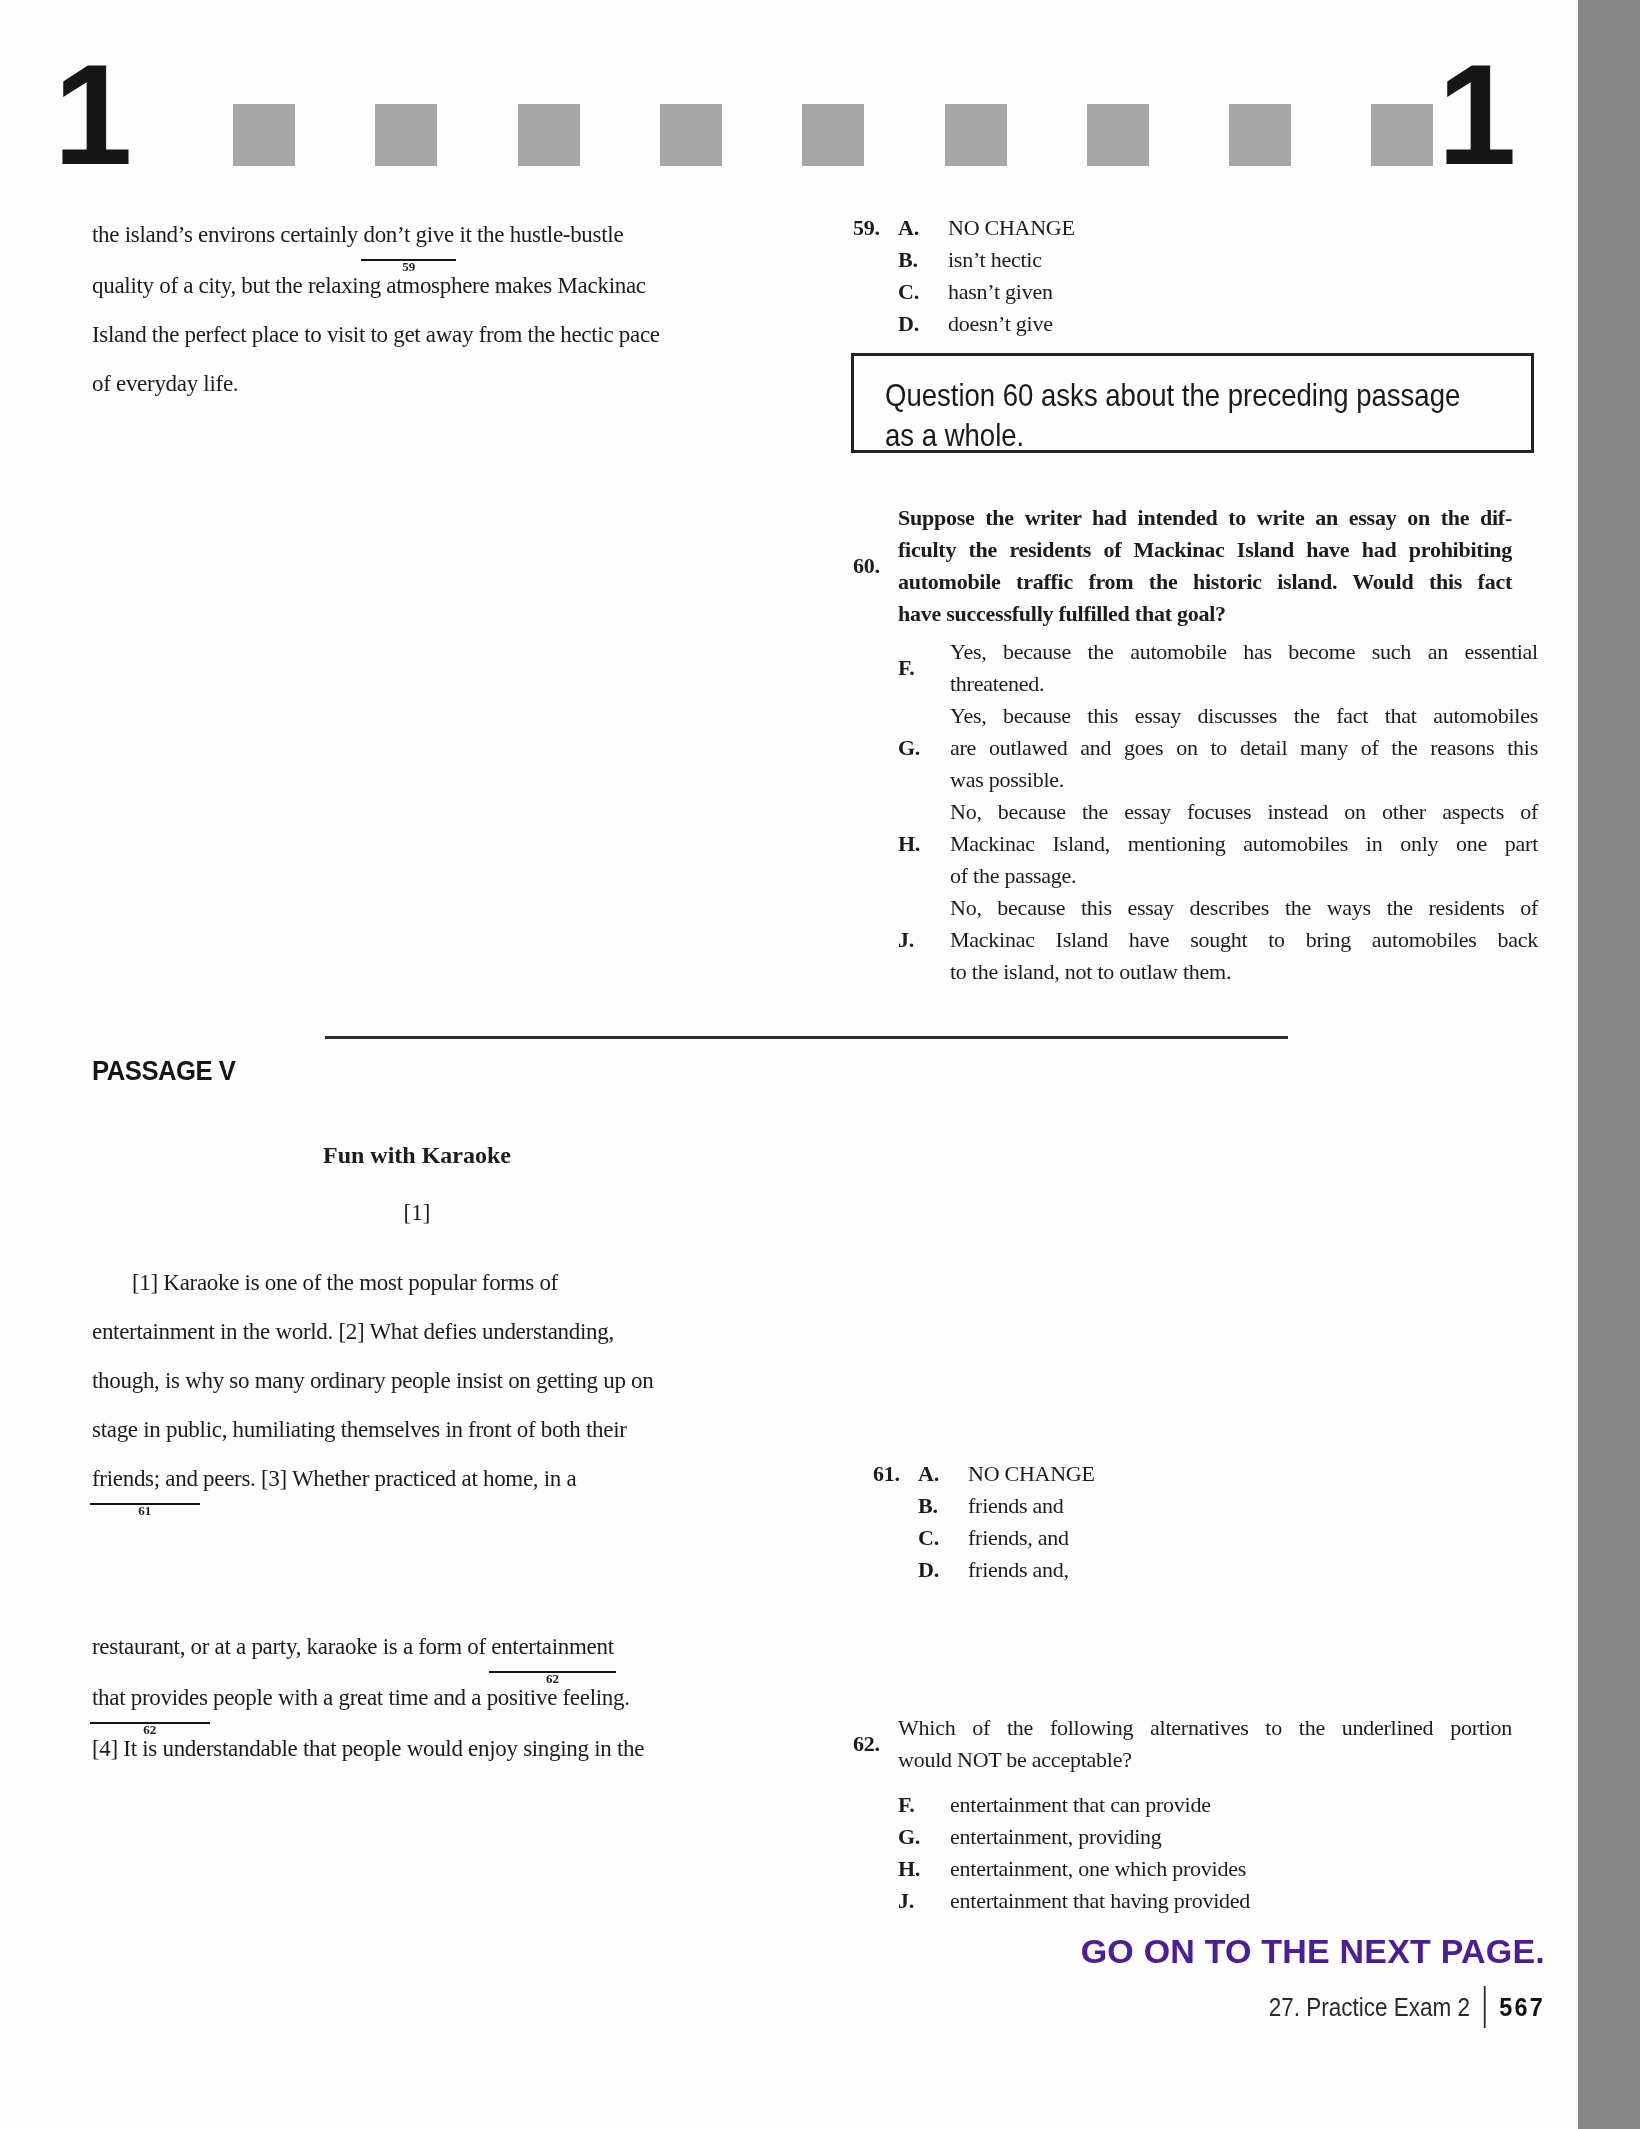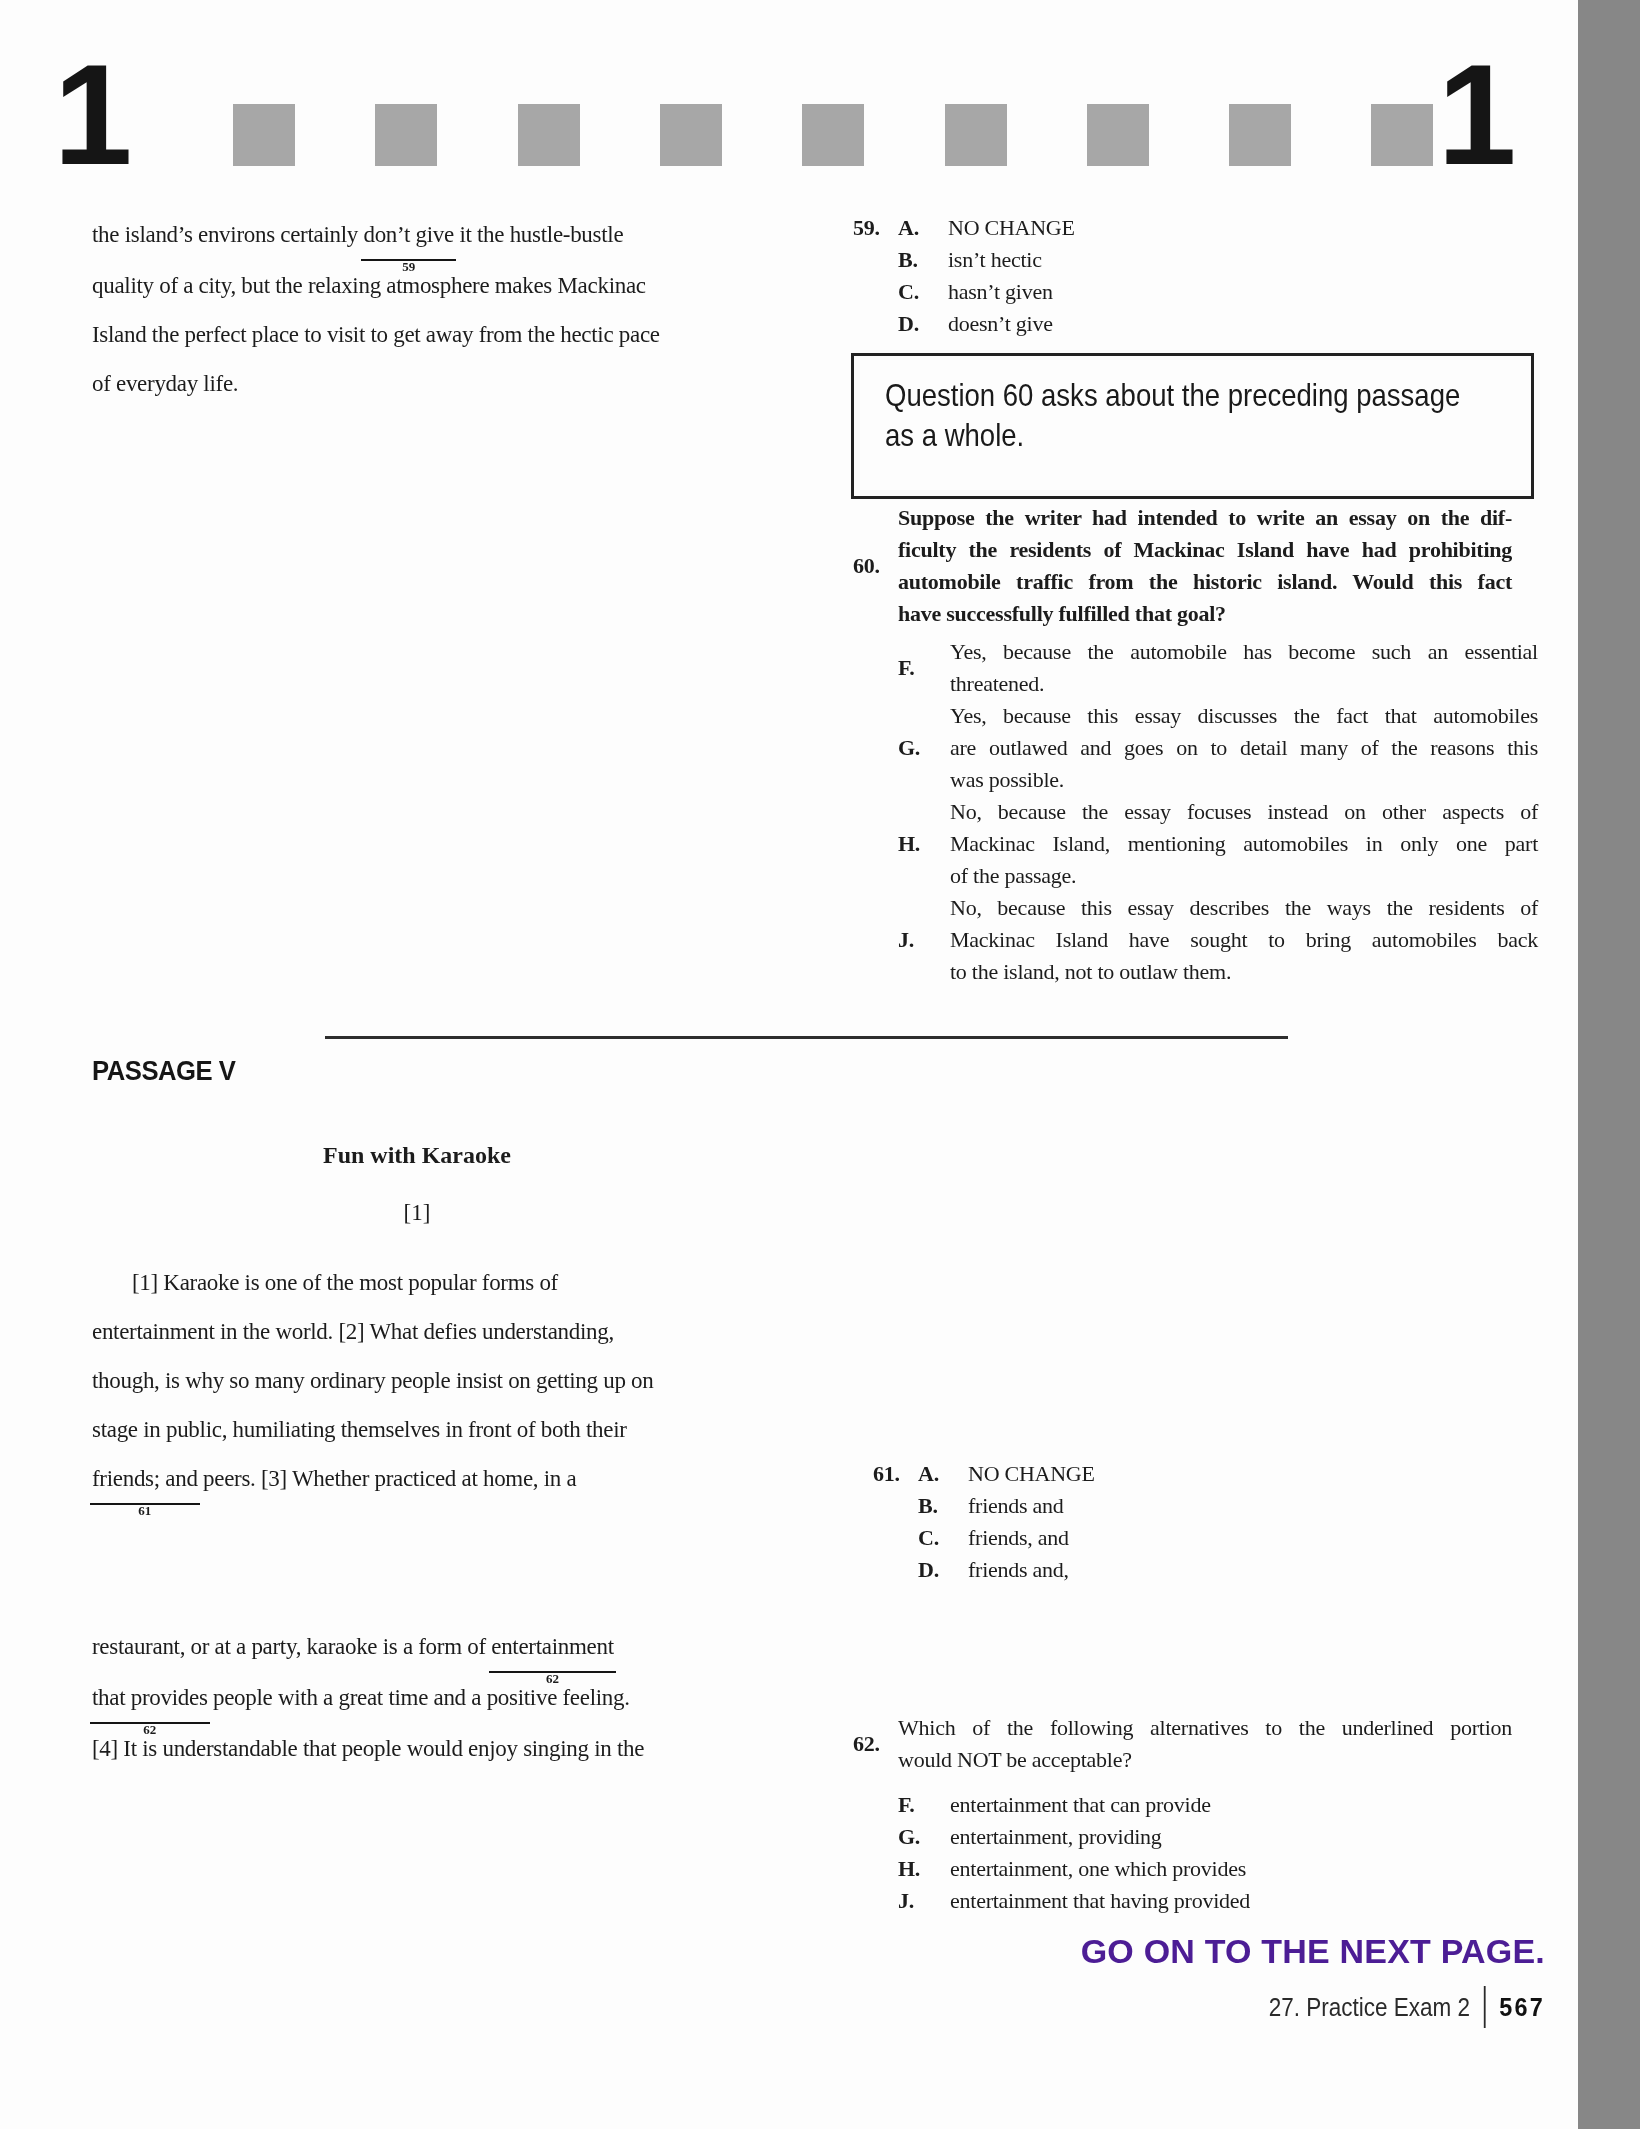--- a/index.html
+++ b/index.html
@@ -25,21 +25,21 @@
   .qletter.narrow{flex:0 0 50px;}
   .opt-indent{margin-left:45px;}
   .stem{width:614px;}
   .opt-lines{width:588px;}
   .qline{white-space:normal;}
   .j{text-align:justify;text-align-last:justify;}
   .nw{white-space:nowrap;}
   .optgap{margin-top:6px;}
   .optgap2{margin-top:13px;}
 
-  .callout{position:absolute;left:851px;top:353px;width:683px;height:146px;border:3px solid #222;box-sizing:border-box;padding:19px 8px 0 31px;}
+  .callout{position:absolute;left:851px;top:353px;width:683px;height:100px;border:3px solid #222;box-sizing:border-box;padding:19px 8px 0 31px;}
   .cline{font-family:"Liberation Sans",sans-serif;font-size:32px;line-height:40px;color:#1a1a1a;white-space:nowrap;transform:scaleX(0.86);transform-origin:0 50%;}
 
   .divider{position:absolute;left:325px;top:1036px;width:963px;height:3px;background:#2e2e2e;}
   .plabel{position:absolute;left:92px;top:1056px;font-family:"Liberation Sans",sans-serif;font-weight:bold;font-size:27px;letter-spacing:-0.5px;transform:scaleX(0.95);transform-origin:0 0;color:#161616;}
   .ptitle{position:absolute;left:92px;top:1142px;width:650px;text-align:center;font-weight:bold;font-size:24px;}
   .pmarker{position:absolute;left:92px;top:1200px;width:650px;text-align:center;font-size:23px;}
 
   .goon{position:absolute;top:1932px;right:95px;font-family:"Liberation Sans",sans-serif;font-weight:bold;font-size:34px;letter-spacing:0.2px;color:#4c1d95;}
   .credit{position:absolute;top:1986px;right:95px;display:flex;align-items:center;font-family:"Liberation Sans",sans-serif;font-size:25px;color:#2a2a2a;transform:scaleX(0.9);transform-origin:100% 50%;}
   .credit .sep{width:2.5px;height:42px;background:#2a2a2a;margin:0 15px;}

